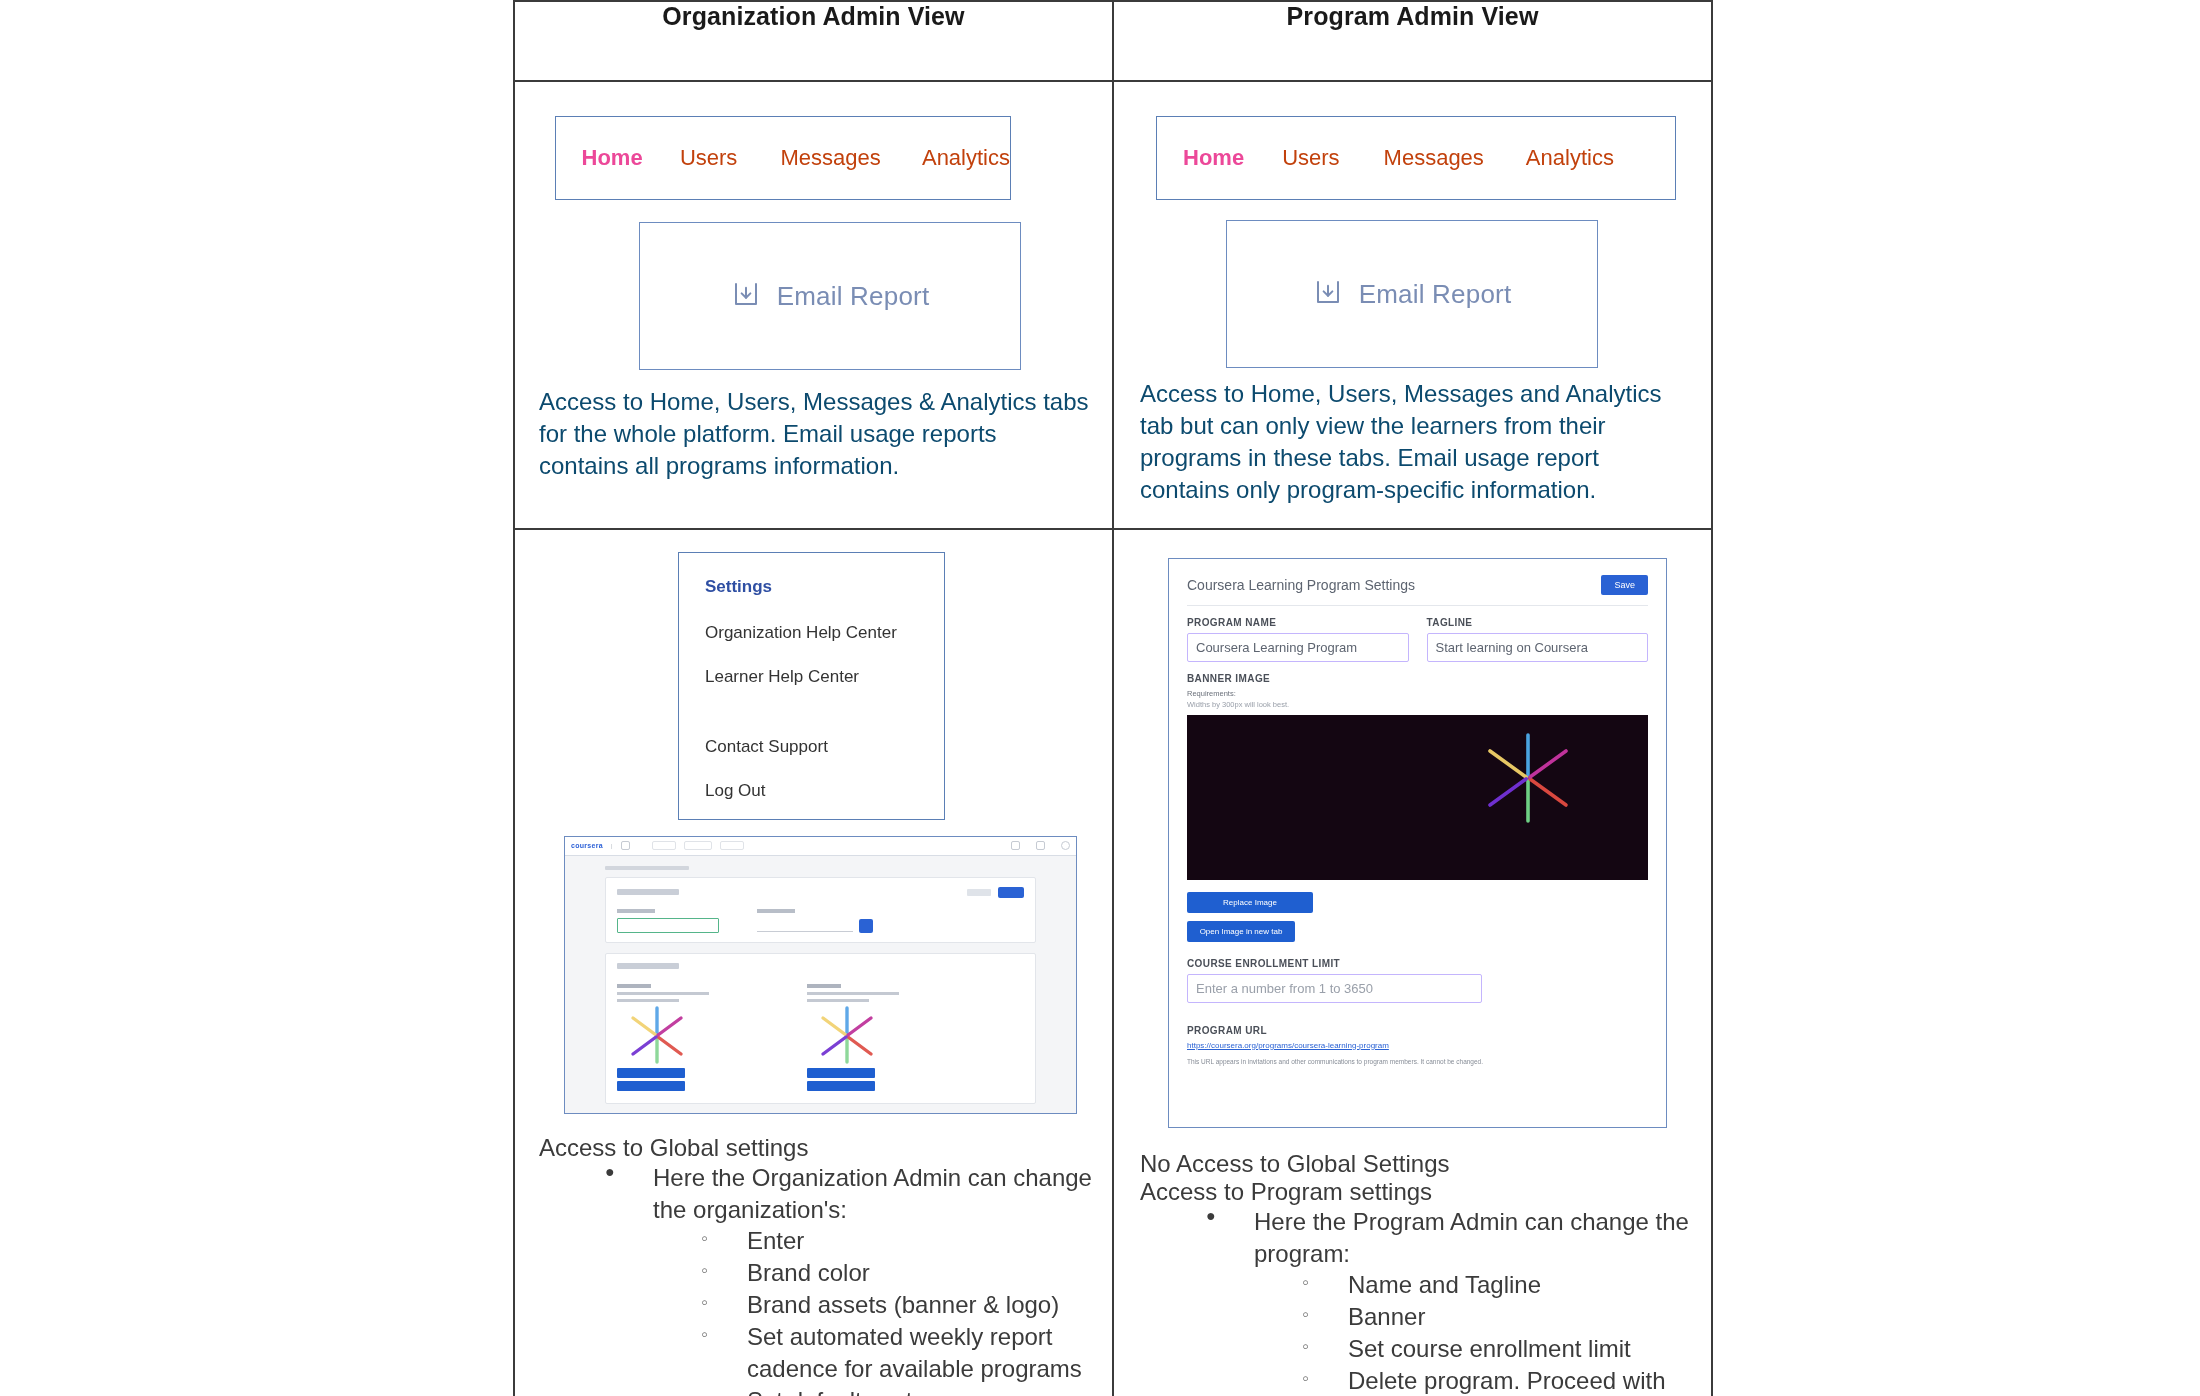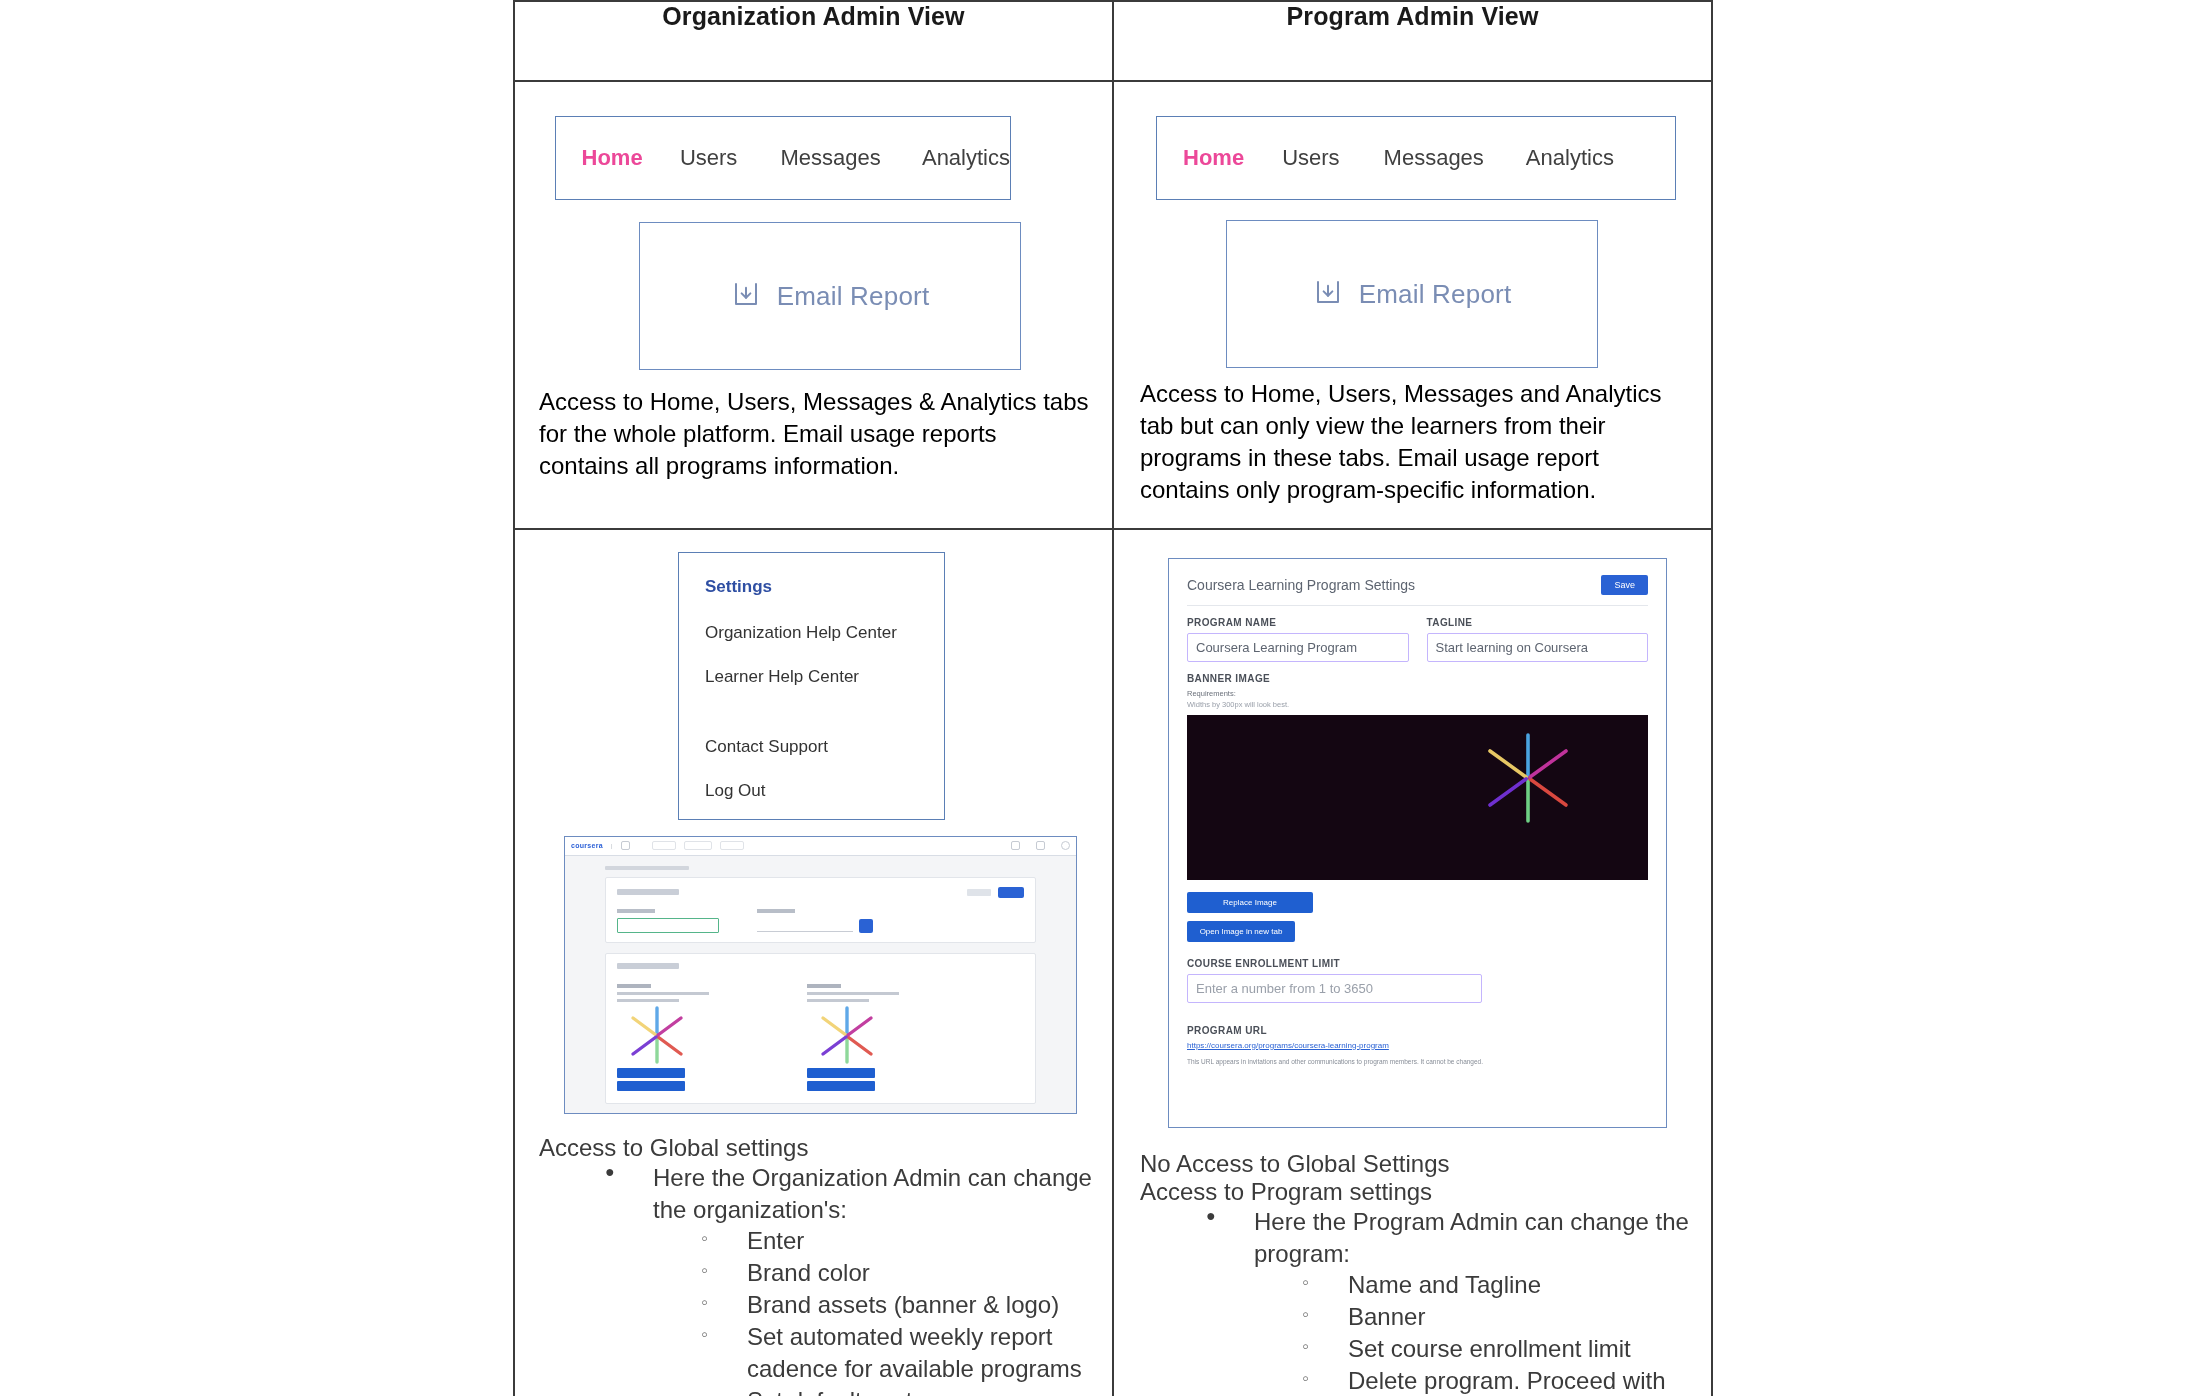--- a/index.html
+++ b/index.html
@@ -64,21 +64,21 @@
   .mock-nav-left {
     width: 456px;
     margin: 20px auto 0 26px;
   }
   .mock-nav-right {
     width: 520px;
     margin: 20px auto 0 28px;
   }
   .mock-nav .nav-item {
     font-size: 22px;
-    color: #404040;
+    color: #c2410c;
     padding: 0 0 0 0;
     white-space: nowrap;
   }
   .mock-nav .nav-item.active {
     color: #ec4899;
     font-weight: bold;
   }
   .nav-spacer-a { width: 38px; }
   .nav-spacer-b { width: 44px; }
   .nav-spacer-c { width: 42px; }
@@ -111,21 +111,21 @@
     font-size: 26px;
     color: #7a8db4;
     letter-spacing: .2px;
   }
   .dl-icon { display:block; }
 
   
   .desc {
     font-size: 24px;
     line-height: 1.33;
-    color: #000000;
+    color: #0c4a6e;
     margin: 0;
     white-space: pre-line;
   }
   .desc-left  { padding: 16px 6px 8px 10px; }
   .desc-right { padding: 10px 6px 8px 12px; }
 
   
   .settings-menu {
     border: 1.5px solid #5b7fb5;
     background: #ffffff;

